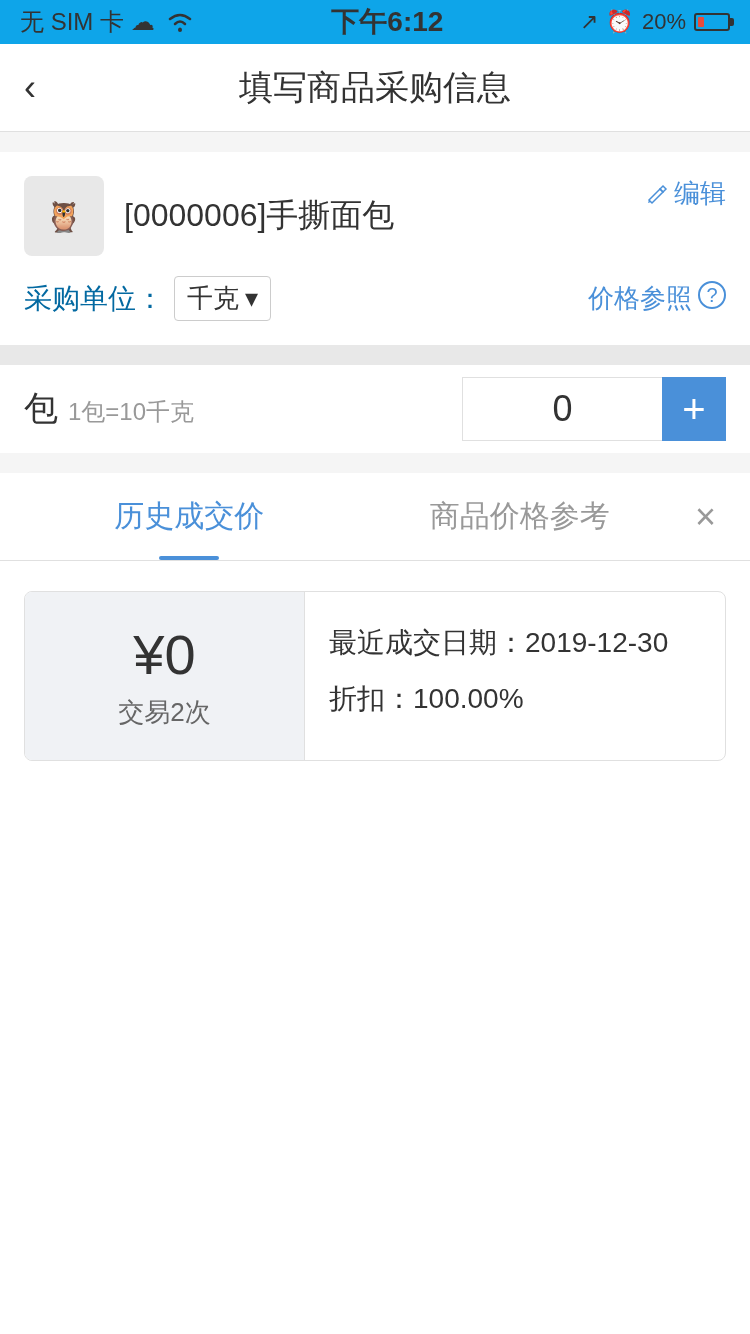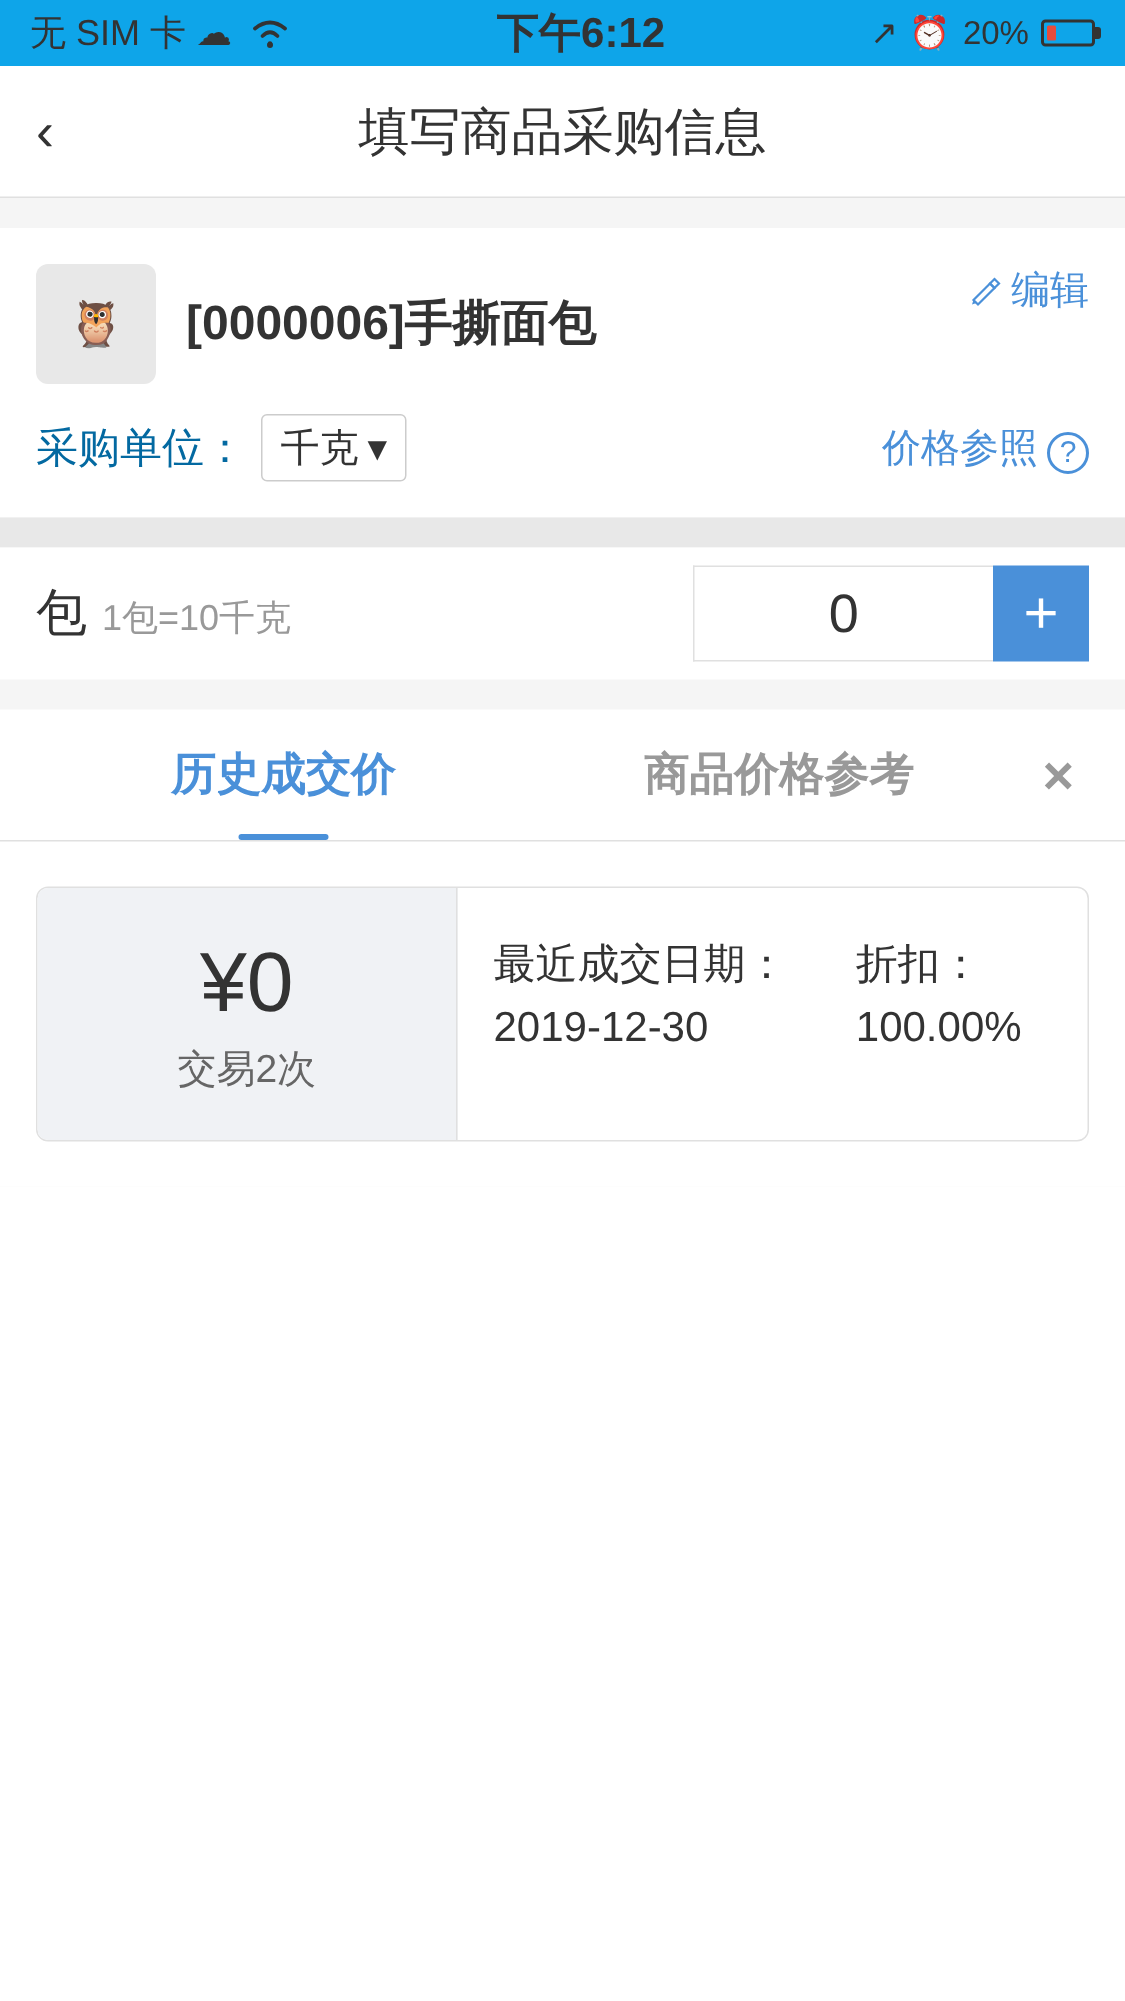--- a/index.html
+++ b/index.html
@@ -123,21 +123,21 @@
       border-radius: 8px;
       display: flex;
       align-items: center;
       justify-content: center;
       color: #999;
       font-size: 30px;
     }
     .product-name {
       font-size: 32px;
       color: #333;
-      font-weight: 700;
+      font-weight: 400;
     }
     .edit-link {
       font-size: 26px;
       color: #4a90d9;
       display: flex;
       align-items: center;
       gap: 6px;
       cursor: pointer;
     }
     .product-unit-row {
@@ -160,21 +160,21 @@
       font-size: 26px;
       color: #333;
       background: #fff;
       gap: 6px;
       cursor: pointer;
     }
     .price-ref-link {
       font-size: 26px;
       color: #4a90d9;
       display: flex;
-      align-items: flex-end;
+      align-items: flex-start;
       gap: 6px;
       cursor: pointer;
     }
 
     
     .divider-row {
       width: 100%;
       height: 20px;
       background: #e8e8e8;
     }
@@ -236,21 +236,20 @@
       background: #ffffff;
       margin-top: 20px;
     }
     .tab-header {
       display: flex;
       align-items: center;
       border-bottom: 1px solid #e0e0e0;
       padding: 0 24px;
       height: 88px;
       position: relative;
-      font-weight: bold;
     }
     .tab-item {
       flex: 1;
       text-align: center;
       font-size: 30px;
       color: #999;
       cursor: pointer;
       height: 100%;
       display: flex;
       align-items: center;
@@ -306,21 +305,21 @@
     }
     .transaction-count {
       font-size: 26px;
       color: #666;
       margin-top: 8px;
     }
     .transaction-right {
       flex: 1;
       padding: 30px 24px;
       display: flex;
-      flex-direction: row;
+      flex-direction: column;
       gap: 14px;
     }
     .transaction-detail {
       font-size: 28px;
       color: #333;
       line-height: 1.5;
     }
 
     
     .content-empty {

